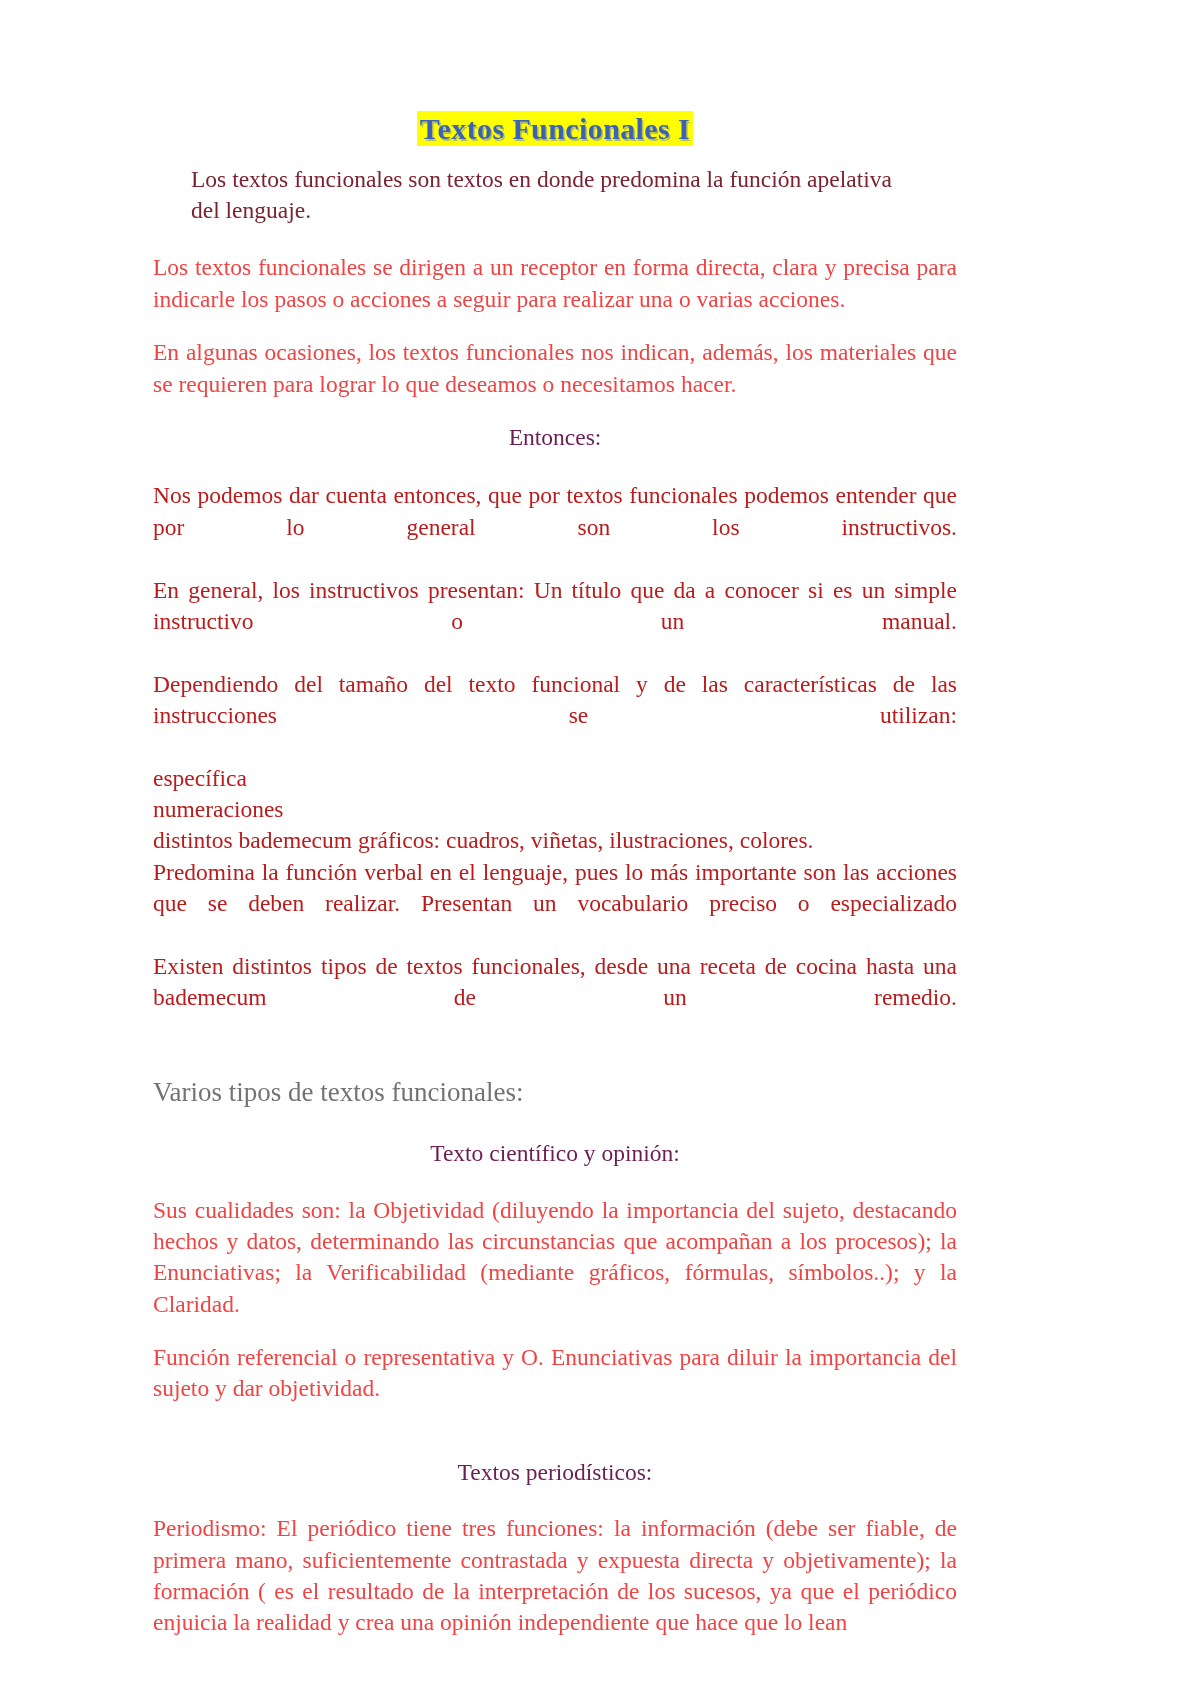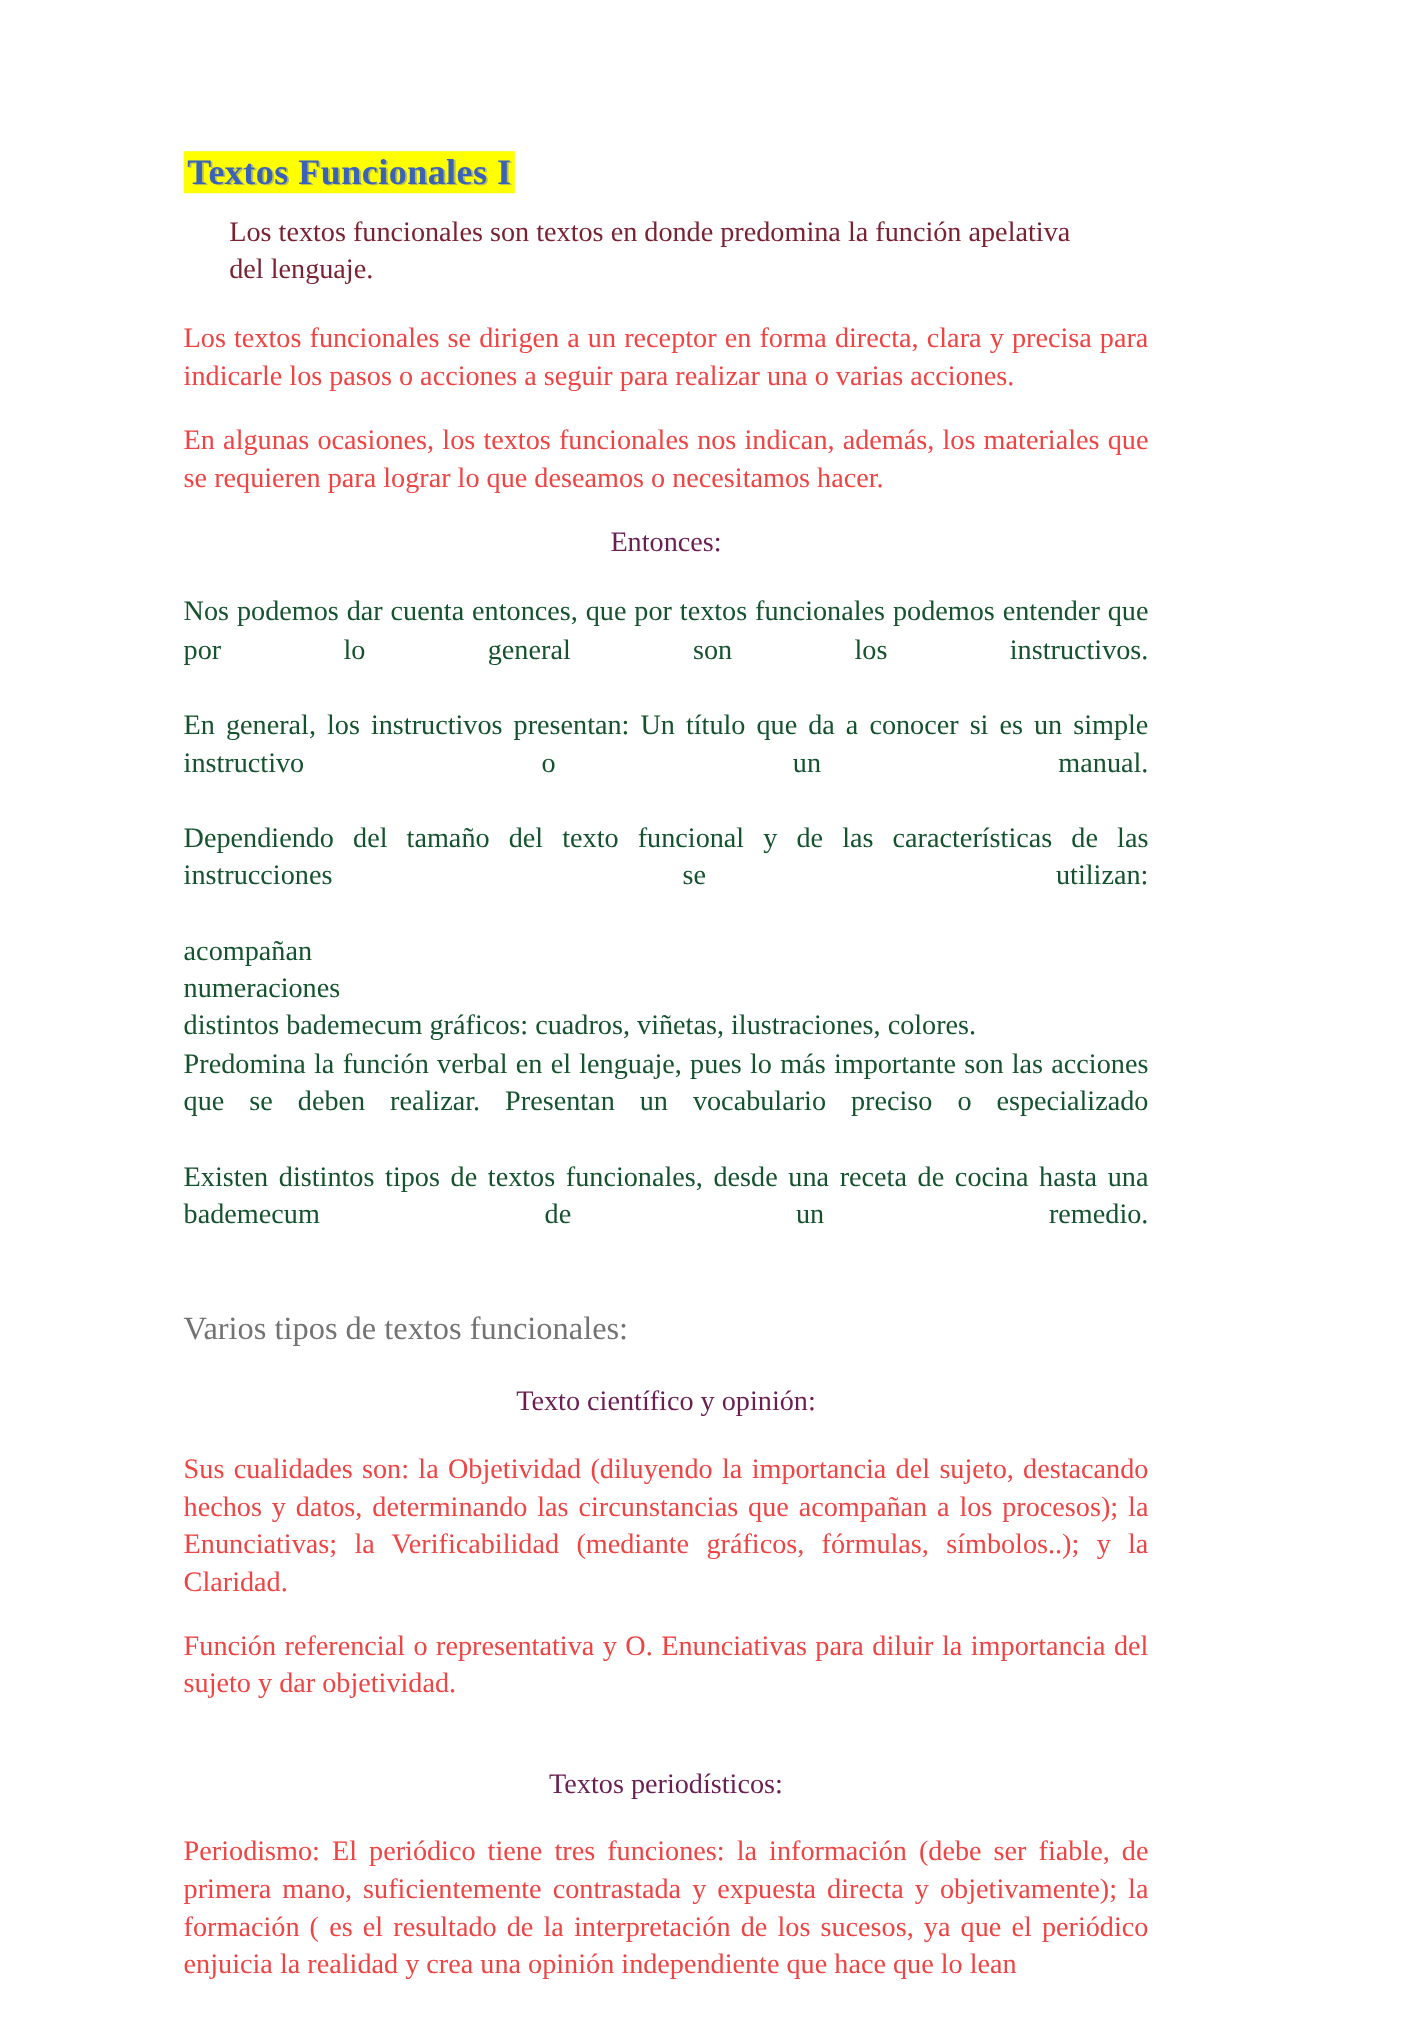--- a/index.html
+++ b/index.html
@@ -24,21 +24,22 @@
   }
   .content {
     position: absolute;
     left: 153px;
     top: 108px;
     width: 804px;
   }
 
   
   .title-row {
-    margin: 16px 0 14px 0;
+    text-align: center;
+    margin: 1px 0 14px 0;
   }
   .doc-title {
     display: inline;
     background: #FFFF00;
     color: #3A63B8;
     font-family: "Liberation Serif", "DejaVu Serif", serif;
     font-weight: bold;
     font-size: 30px;
     letter-spacing: 0.4px;
     text-shadow: 1.5px 1.5px 0 rgba(120,135,165,0.55);
@@ -63,21 +64,21 @@
     text-align: justify;
     color: #ef4444;
   }
   p.body.tight { margin-bottom: 0; }
 
   
   .block {
     font-size: 23.5px;
     line-height: 1.335;
     text-align: justify;
-    color: #14532d;
+    color: #b91c1c;
     margin: 0 0 30px 0;
   }
   .block > div {
     text-align: justify;
     margin: 0;
   }
   .block > div.last-line,
   .block > div.nofill {
     text-align: left;
   }
@@ -123,21 +124,21 @@
     <p class="body">Los textos funcionales se dirigen a un receptor en forma directa, clara y precisa para indicarle los pasos o acciones a seguir para realizar una o varias acciones.</p>
 
     <p class="body">En algunas ocasiones, los textos funcionales nos indican, además, los materiales que se requieren para lograr lo que deseamos o necesitamos hacer.</p>
 
     <h3 class="section-purple entonces">Entonces:</h3>
 
     <div class="block">
       <div class="just">Nos podemos dar cuenta entonces, que por textos funcionales podemos entender que por lo general son los instructivos.</div>
       <div class="just">En general, los instructivos presentan: Un título que da a conocer si es un simple instructivo o un manual.</div>
       <div class="just">Dependiendo del tamaño del texto funcional y de las características de las instrucciones se utilizan:</div>
-      <div class="nofill">acompañan</div>
+      <div class="nofill">específica</div>
       <div class="nofill">numeraciones</div>
       <div class="nofill">distintos bademecum gráficos: cuadros, viñetas, ilustraciones, colores.</div>
       <div class="just">Predomina la función verbal en el lenguaje, pues lo más importante son las acciones que se deben realizar.  Presentan un vocabulario preciso o especializado</div>
       <div class="just">Existen distintos tipos de textos funcionales, desde una receta de cocina hasta una bademecum de un remedio.</div>
     </div>
 
     <h2 class="section-blue">Varios tipos de textos funcionales:</h2>
 
     <h3 class="section-purple">Texto científico y opinión:</h3>
 

